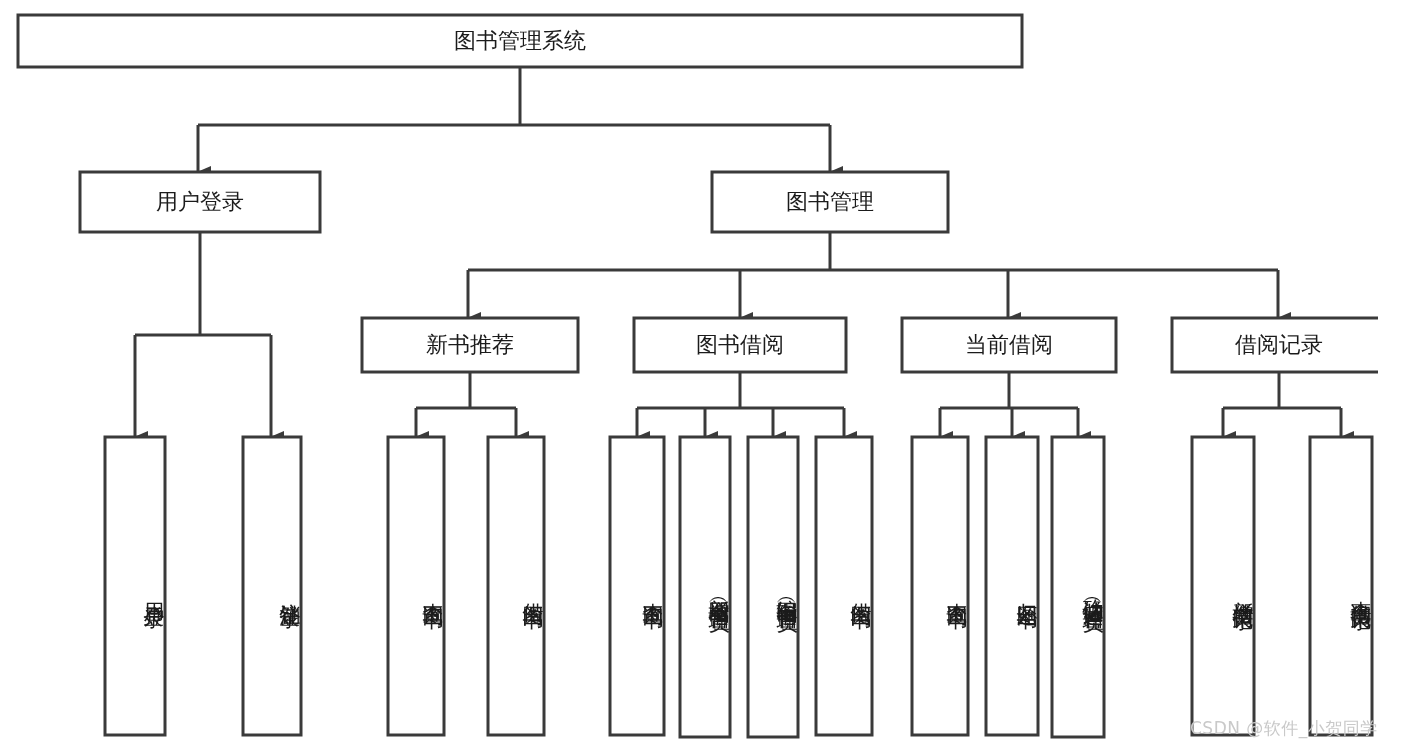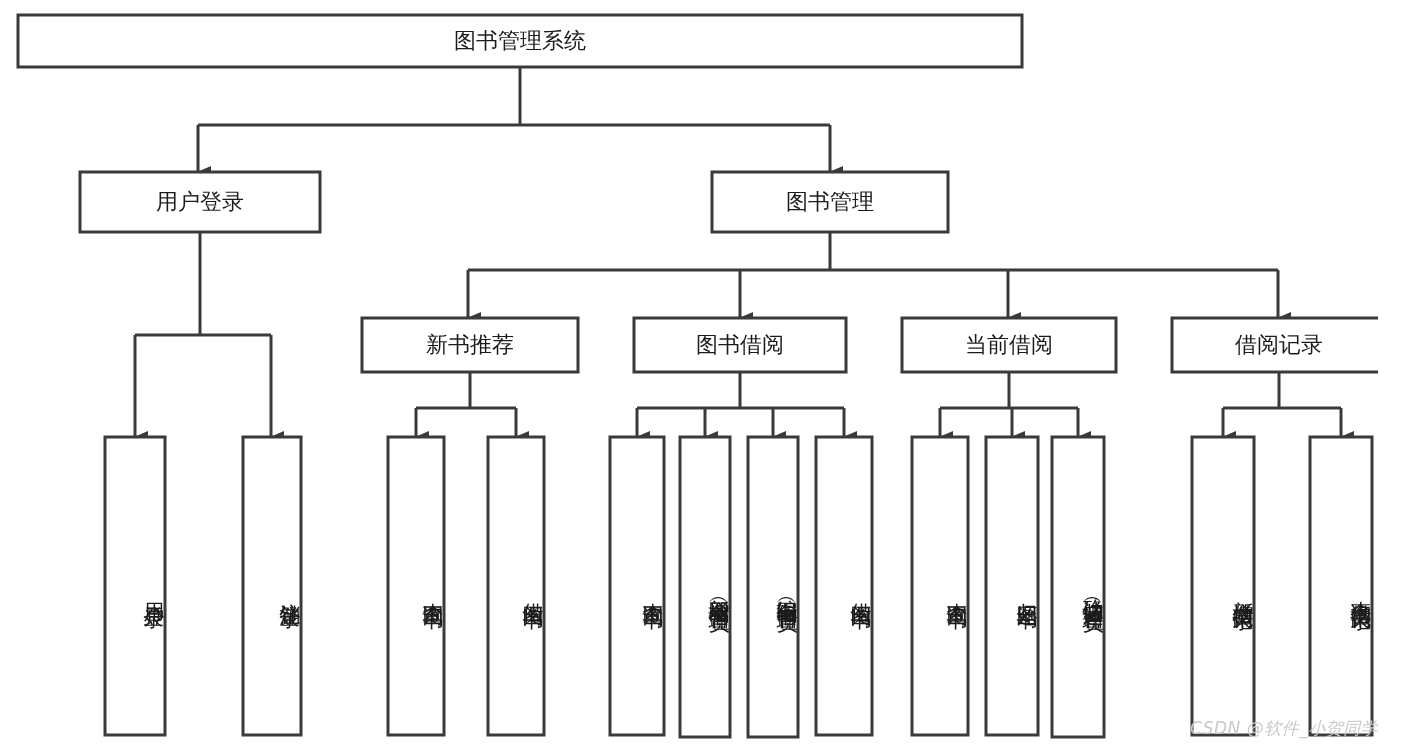--- a/index.html
+++ b/index.html
@@ -158,15 +158,15 @@
       <div class="leaf-label" style="left: 680px; top: 451px; width: 50px; height: 280px;">新增图书（管理员）</div>
       <div class="leaf-label" style="left: 748px; top: 451px; width: 50px; height: 280px;">编辑图书（管理员）</div>
       <div class="leaf-label" style="left: 816px; top: 451px; width: 56px; height: 278px;">借阅图书</div>
       <div class="leaf-label" style="left: 912px; top: 451px; width: 56px; height: 278px;">查询图书</div>
       <div class="leaf-label" style="left: 986px; top: 451px; width: 52px; height: 278px;">归还图书</div>
       <div class="leaf-label" style="left: 1052px; top: 451px; width: 52px; height: 280px;">确认归还（管理员）</div>
       <div class="leaf-label" style="left: 1192px; top: 451px; width: 62px; height: 278px;">新增借阅记录</div>
       <div class="leaf-label" style="left: 1310px; top: 451px; width: 62px; height: 278px;">查询借阅记录</div>
     </div>
 
-  <div class="watermark" style="left: 1190px; top: 717px; font-style: italic;">CSDN @软件_小贺同学</div>
+  <div class="watermark" style="left: 1190px; top: 717px;">CSDN @软件_小贺同学</div>
 
 </div>
 
 </body></html>

